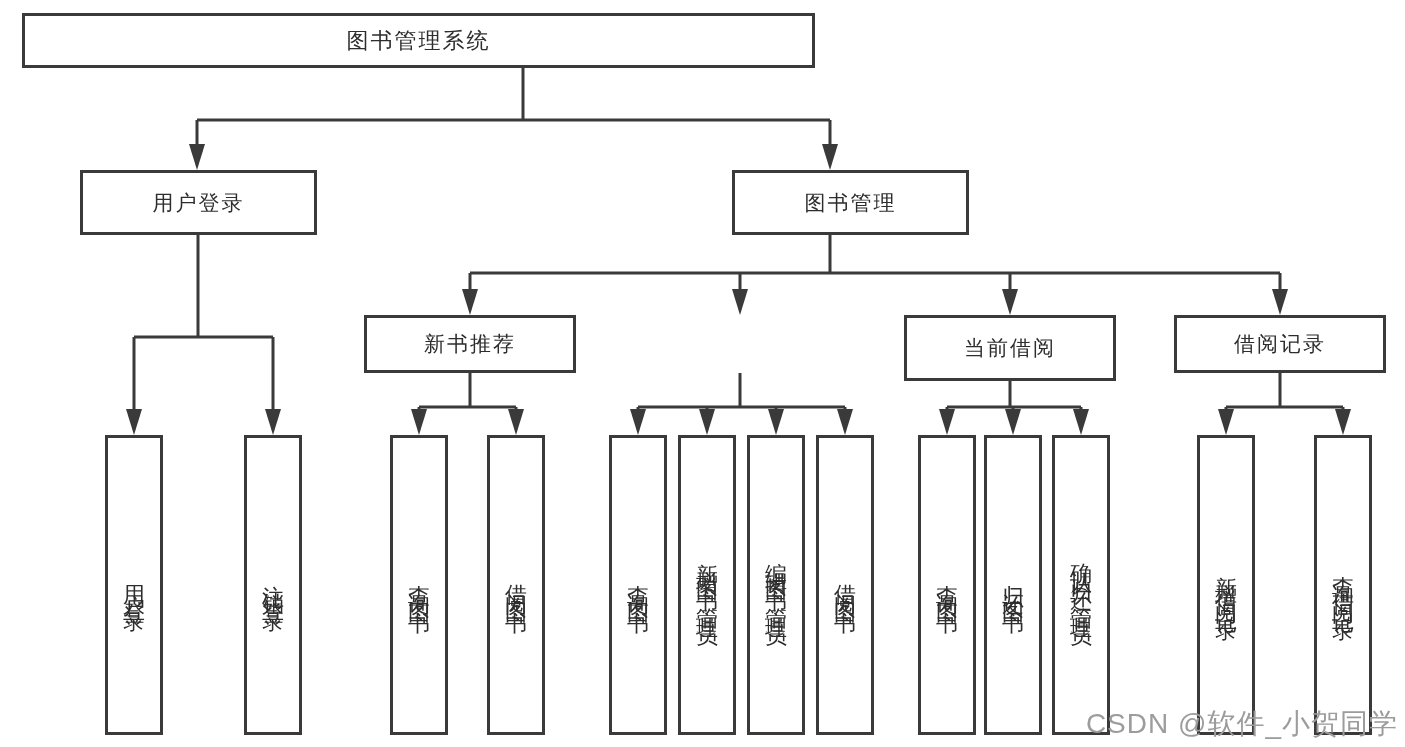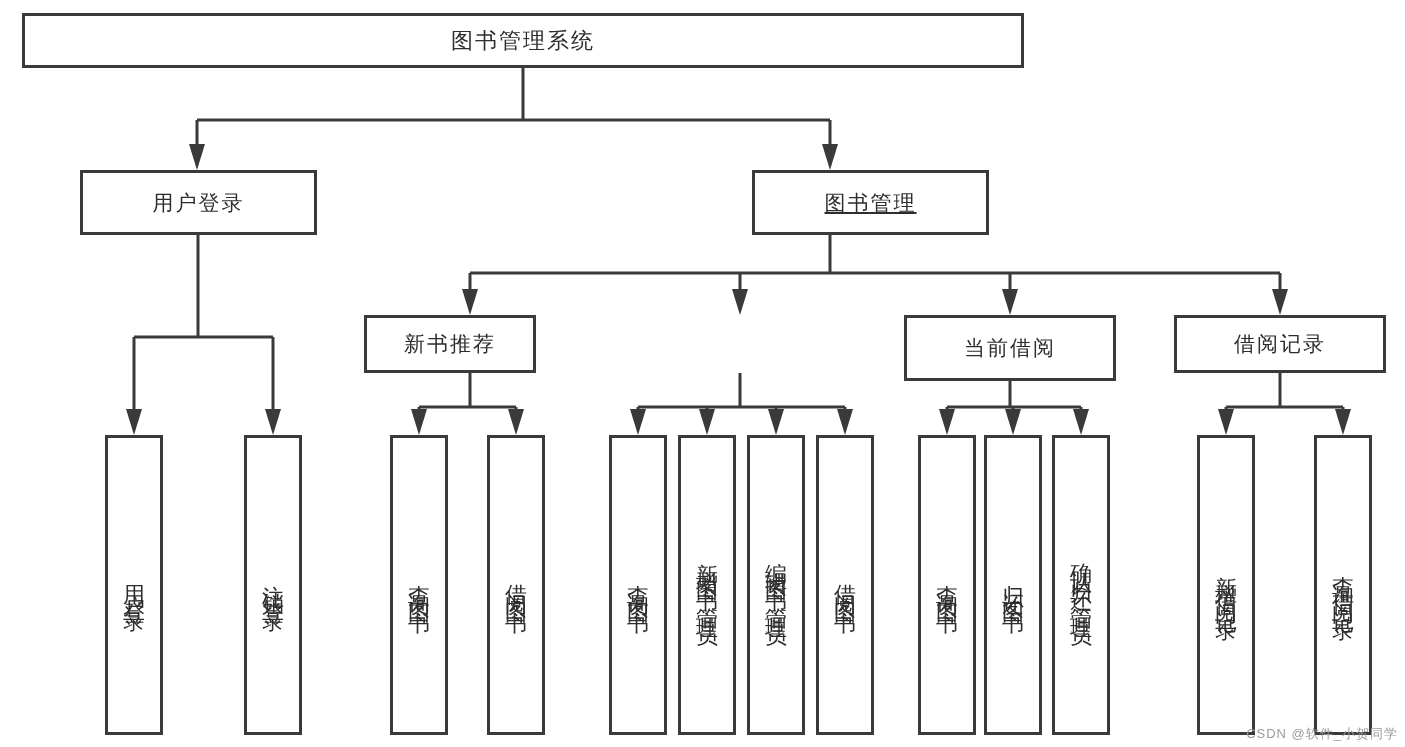--- a/index.html
+++ b/index.html
@@ -30,40 +30,40 @@
     display: flex;
     align-items: center;
     justify-content: center;
     color: #2d2d2d;
   }
   .hnode {
     font-size: 21px;
     letter-spacing: 2px;
   }
   .root-node {
-    left: 22px; top: 13px; width: 1002px; height: 55px;
+    left: 22px; top: 13px; width: 793px; height: 55px;
     font-size: 22px;
   }
   .vnode {
     top: 435px;
     width: 58px;
     height: 300px;
   }
   .vtext {
     writing-mode: vertical-rl;
     font-size: 22px;
     letter-spacing: 9px;
     line-height: 1;
     white-space: nowrap;
   }
   .watermark {
     position: absolute;
     right: 7px;
     bottom: 4px;
-    font-size: 13px;
+    font-size: 28px;
     color: #9c9c9c;
     letter-spacing: 1px;
     pointer-events: none;
   }
   .line {
     stroke: #3a3a3a;
     stroke-width: 3;
     fill: none;
   }
   .arrowhead {
@@ -112,25 +112,25 @@
     <polygon class="arrowhead" points="1335,409 1351,409 1343,435"></polygon>
   </svg>
 
   <div class="node hnode root-node">
     <span>图书管理系统</span>
   </div>
 
   <div class="node hnode" style="left:80px; top:170px; width:237px; height:65px;">
     <span>用户登录</span>
   </div>
-  <div class="node hnode" style="left:752px; top:170px; width:237px; height:65px;text-decoration:underline;">
+  <div class="node hnode" style="left:732px; top:170px; width:237px; height:65px;">
     <span>图书管理</span>
   </div>
 
-  <div class="node hnode" style="left:364px; top:315px; width:172px; height:58px;align-items:center;">
+  <div class="node hnode" style="left:364px; top:315px; width:212px; height:58px;align-items:center;">
     <span>新书推荐</span>
   </div>
   <div class="node hnode" style="left:904px; top:315px; width:212px; height:66px;">
     <span>当前借阅</span>
   </div>
   <div class="node hnode" style="left:1174px; top:315px; width:212px; height:58px;">
     <span>借阅记录</span>
   </div>
 
   <div class="node vnode" style="left:105px;">

